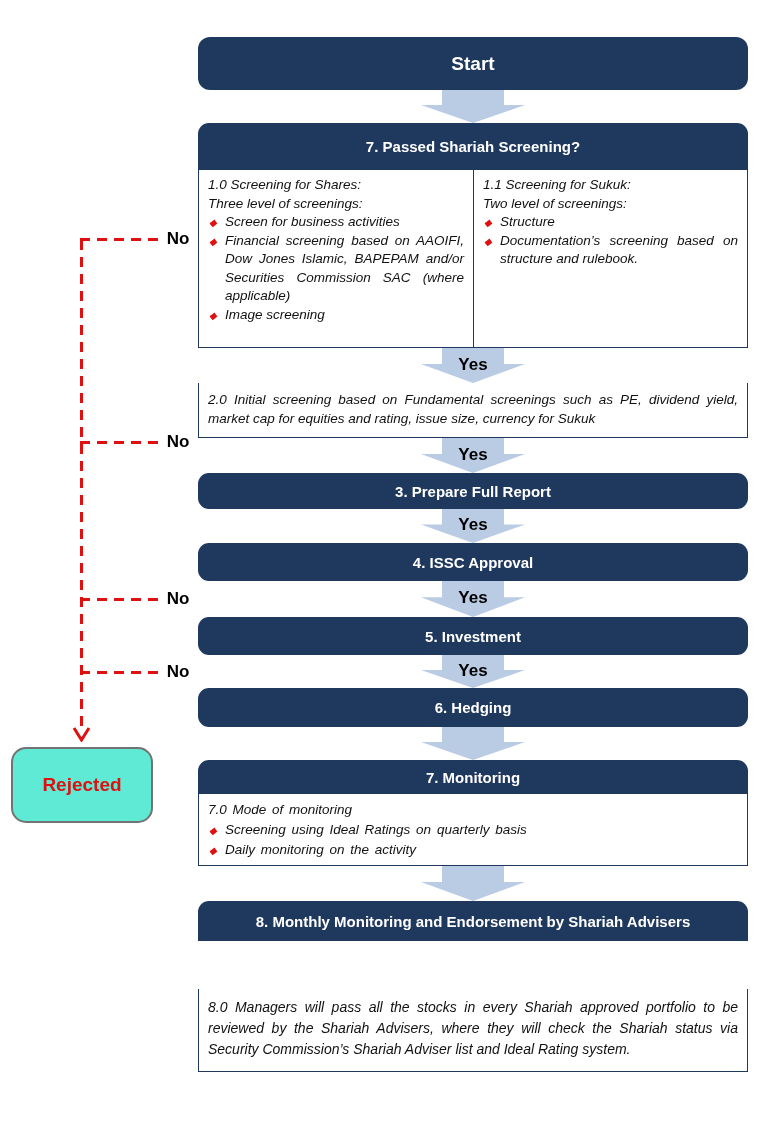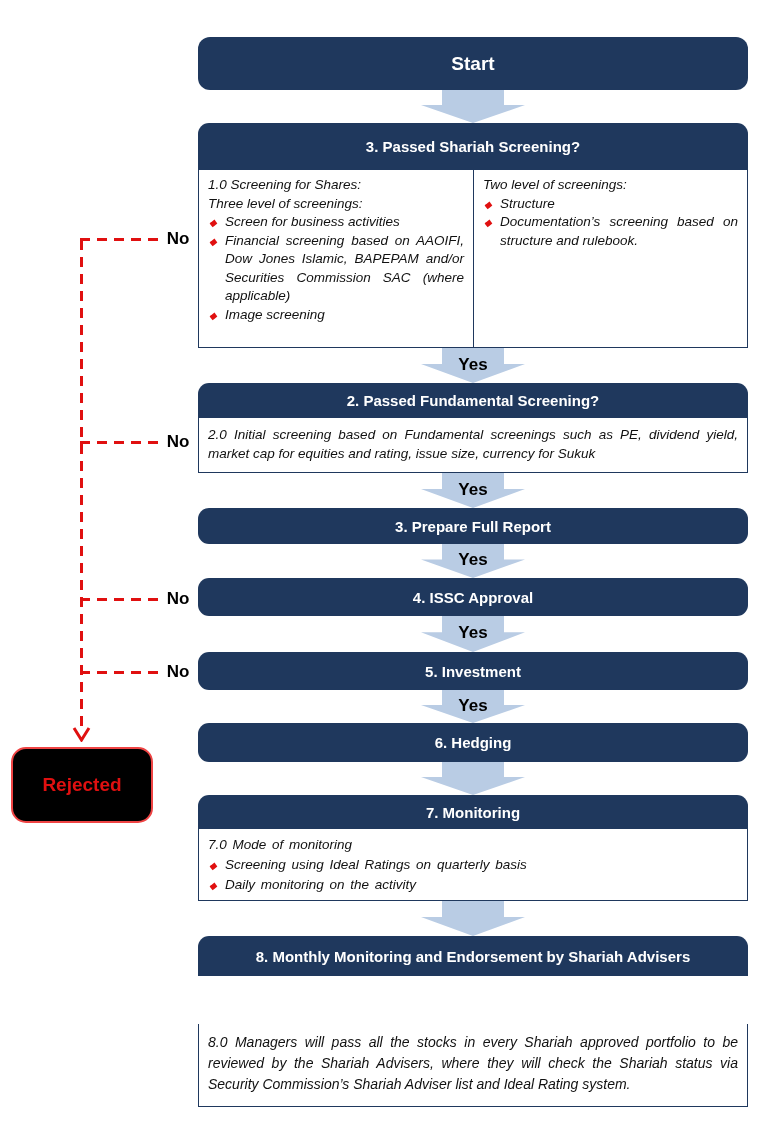--- a/index.html
+++ b/index.html
@@ -106,29 +106,29 @@
     color: #000000;
   }
   .reject-arrowhead { position: absolute; left: 72px; top: 727px; }
 
   .rejected-box {
     position: absolute;
     left: 11px;
     top: 747px;
     width: 142px;
     height: 76px;
-    border: 2px solid #ef4444;
+    border: 2px solid #737373;
     border-radius: 15px;
     display: flex;
     align-items: center;
     justify-content: center;
     color: #E01010;
     font-size: 19px;
     font-weight: bold;
-    background: #000000;
+    background: #5eead4;
   }
 </style>
 </head>
 <body>
 
 <div class="canvas">
 
   <div class="vdash"></div>
   <div class="hdash" style="top:238px"></div>
   <div class="hdash" style="top:441px"></div>
@@ -155,53 +155,51 @@
     </div>
 
     <div class="arrow-slot" style="height:33px">
       <svg width="104" height="33" viewBox="0 0 104 33" preserveAspectRatio="none">
         <polygon points="21,0 83,0 83,15 104,15 52,33 0,15 21,15" fill="#B9CCE4"></polygon>
       </svg>
     </div>
 
     <div>
       <div class="bar step-header top-rounded" style="height:47px">
-        <span>3. Passed Shariah Screening?</span>
+        <span>7. Passed Shariah Screening?</span>
       </div>
       <div class="body-box two-col" style="height:178px">
         <div class="col">
           <div>1.0 Screening for Shares:</div>
           <div>Three level of screenings:</div>
           <ul class="diamond-list">
             <li>Screen for business activities</li>
             <li>Financial screening based on AAOIFI, Dow Jones Islamic, BAPEPAM and/or Securities Commission SAC (where applicable)</li>
             <li>Image screening</li>
           </ul>
         </div>
         <div class="col">
+          <div>1.1 Screening for Sukuk:</div>
           <div>Two level of screenings:</div>
           <ul class="diamond-list">
             <li>Structure</li>
             <li>Documentation’s screening based on structure and rulebook.</li>
           </ul>
         </div>
       </div>
     </div>
 
     <div class="arrow-slot" style="height:35px">
       <svg width="104" height="35" viewBox="0 0 104 33" preserveAspectRatio="none">
         <polygon points="21,0 83,0 83,15 104,15 52,33 0,15 21,15" fill="#B9CCE4"></polygon>
       </svg>
       <span class="yes-label">Yes</span>
     </div>
 
     <div>
-      <div class="bar step-header top-rounded" style="height:35px">
-        <span>2. Passed Fundamental Screening?</span>
-      </div>
       <div class="body-box plain-body" style="height:55px">2.0 Initial screening based on Fundamental screenings such as PE, dividend yield, market cap for equities and rating, issue size, currency for Sukuk</div>
     </div>
 
     <div class="arrow-slot" style="height:35px">
       <svg width="104" height="35" viewBox="0 0 104 33" preserveAspectRatio="none">
         <polygon points="21,0 83,0 83,15 104,15 52,33 0,15 21,15" fill="#B9CCE4"></polygon>
       </svg>
       <span class="yes-label">Yes</span>
     </div>
 

